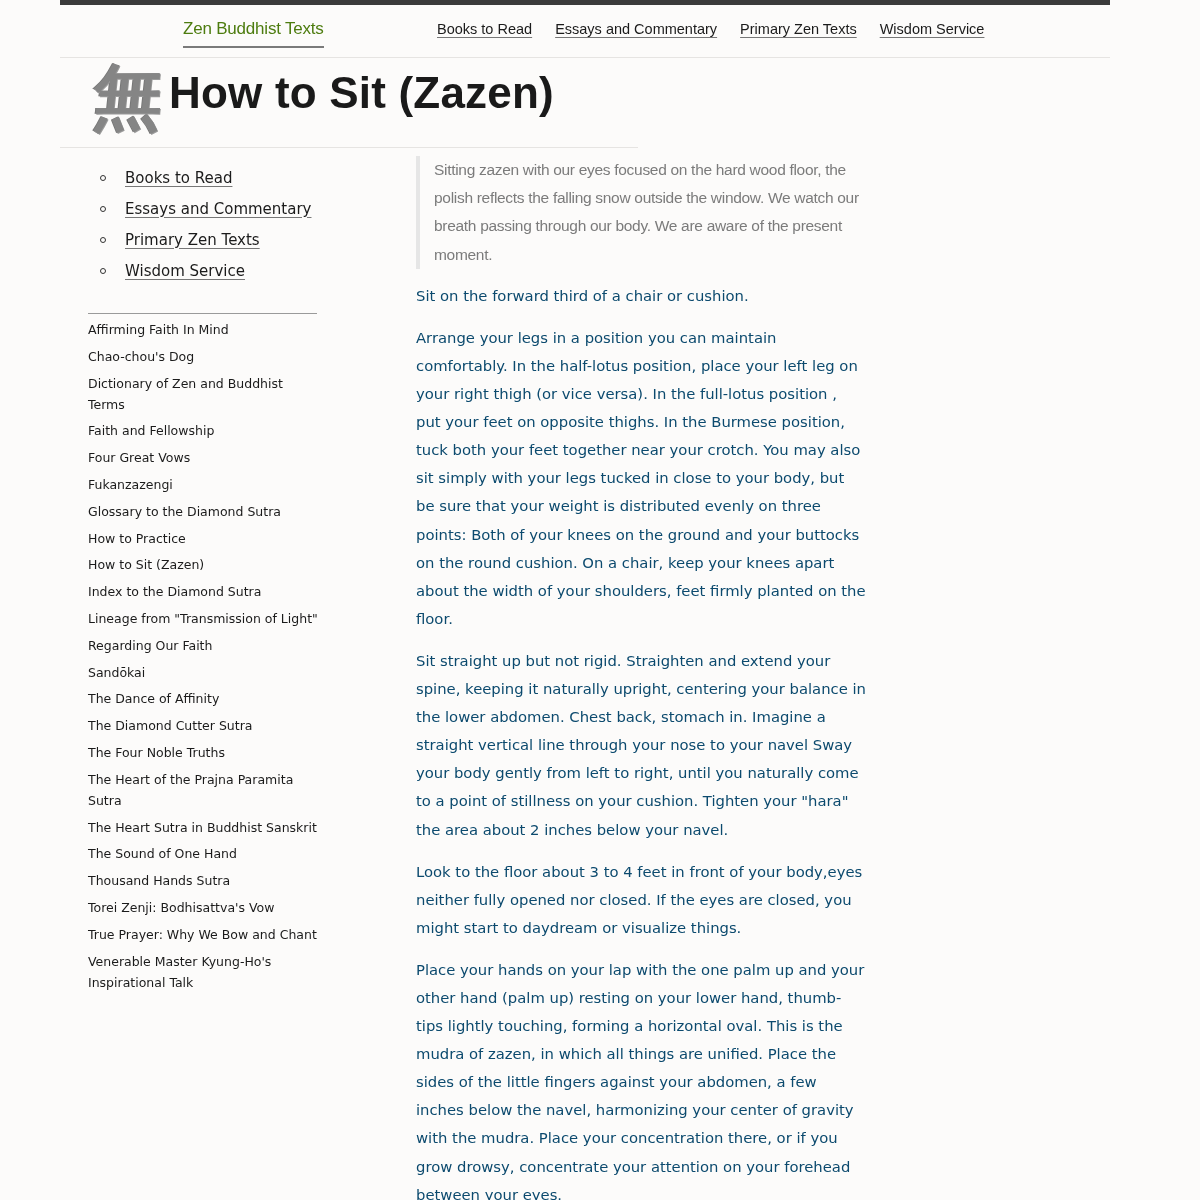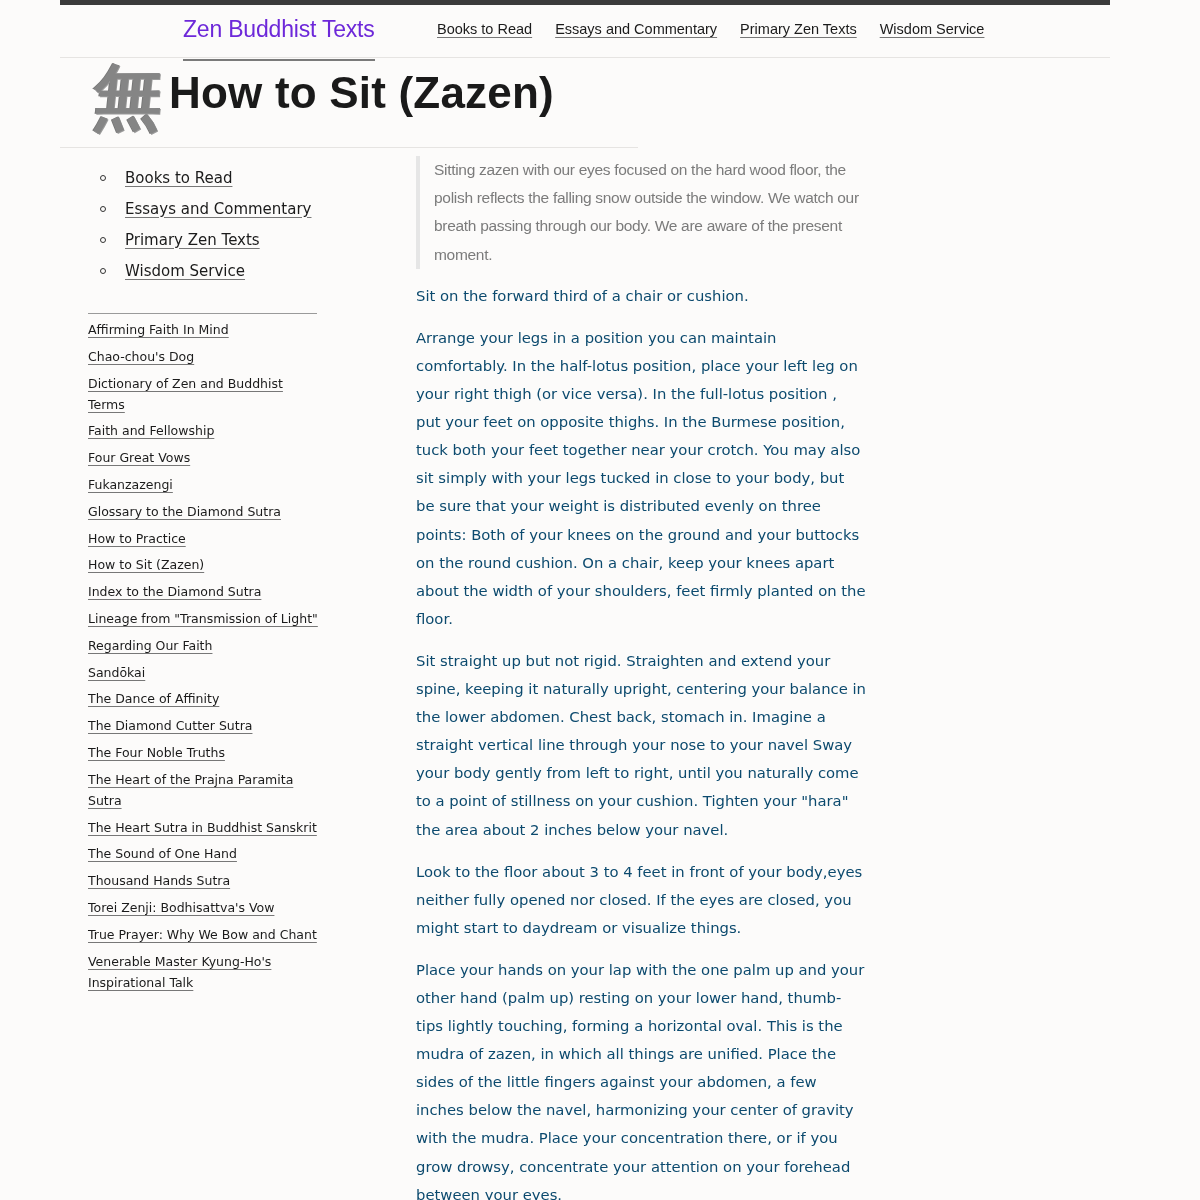--- a/index.html
+++ b/index.html
@@ -2,38 +2,38 @@
 <html><head>
 <meta charset="utf-8">
 <style>
   * { box-sizing: border-box; margin: 0; padding: 0; }
   html, body { width: 1200px; height: 1200px; overflow: hidden; background: #fcfbfa; }
   body { font-family: "DejaVu Sans", "Liberation Sans", sans-serif; color: #1b1b1b; position: relative; }
 
   .topbar { position: absolute; left: 60px; top: 0; width: 1050px; height: 5px; background: #3b3b3b; }
 
   .header { position: absolute; left: 60px; top: 5px; width: 1050px; height: 53px; border-bottom: 1px solid #e6e4e2; }
-  .site-title { position: absolute; left: 123px; top: 10px; font-family: "Liberation Sans", sans-serif; font-size: 23px; color: #6d28d9; letter-spacing: -0.2px; padding-bottom: 16px; border-bottom: 2px solid #7a7a7a; line-height: 28px; white-space: nowrap; }
+  .site-title { position: absolute; left: 123px; top: 10px; font-family: "Liberation Sans", sans-serif; font-size: 17px; color: #4d7c0f; letter-spacing: -0.2px; padding-bottom: 3px; border-bottom: 2px solid #7a7a7a; line-height: 28px; white-space: nowrap; }
   .top-nav { position: absolute; left: 377px; top: 16px; display: flex; gap: 23px; }
   .top-nav a { font-family: "Liberation Sans", sans-serif; font-size: 14.5px; color: #1b1b1b; text-decoration: underline; text-decoration-color: #777; text-underline-offset: 3px; white-space: nowrap; }
 
   .title-row { position: absolute; left: 60px; top: 58px; width: 578px; height: 90px; border-bottom: 1px solid #e6e4e2; }
   .logo { position: absolute; left: 27px; top: 0px; width: 82px; height: 78px; font-family: "DejaVu Serif", serif; font-size: 70px; line-height: 78px; color: #858585; font-weight: bold; text-align: center; transform: skewX(-6deg); text-shadow: 1px 1px 0 #9a9a9a, -1px 0 0 #777; }
   .page-title { position: absolute; left: 109px; top: 8px; font-family: "Liberation Sans", sans-serif; font-size: 44px; line-height: 54px; color: #1a1a1a; white-space: nowrap; letter-spacing: 0.2px; }
 
   .side-nav { position: absolute; left: 100px; top: 162px; list-style: none; }
   .side-nav li { display: flex; align-items: center; height: 31px; }
   .side-nav .bullet { width: 6px; height: 6px; border: 1.2px solid #333; border-radius: 50%; margin-right: 19px; margin-top: 1px; }
   .side-nav a { font-family: "DejaVu Sans", sans-serif; font-size: 15px; color: #1b1b1b; text-decoration: underline; text-decoration-color: #777; text-underline-offset: 3px; white-space: nowrap; }
 
   .side-rule { position: absolute; left: 88px; top: 313px; width: 229px; height: 1px; background: #9a9a9a; }
 
   .doc-list { position: absolute; left: 88px; top: 316px; width: 235px; list-style: none; }
   .doc-list li { font-family: "DejaVu Sans", sans-serif; font-size: 12.5px; line-height: 21px; padding: 3px 0 2.8px; }
-  .doc-list a { color: #1b1b1b; text-decoration: underline; text-decoration-color: #777; text-underline-offset: 2.5px; }
+  .doc-list a { color: #1b1b1b; text-decoration-color: #777; text-underline-offset: 2.5px; }
 
   .content { position: absolute; left: 416px; top: 156px; width: 450px; }
   .quote { border-left: 4px solid #e6e6e6; padding-left: 14px; margin-bottom: 13px; }
   .quote p { font-family: "Liberation Sans", sans-serif; font-size: 15.5px; line-height: 28.2px; color: #7b7b7b; letter-spacing: -0.3px; }
   .content p.body { font-family: "DejaVu Sans", sans-serif; font-size: 14.8px; line-height: 28.1px; color: #0c4a6e; margin-bottom: 14px; }
 </style>
 </head>
 <body>
 
 <div class="topbar"></div>

